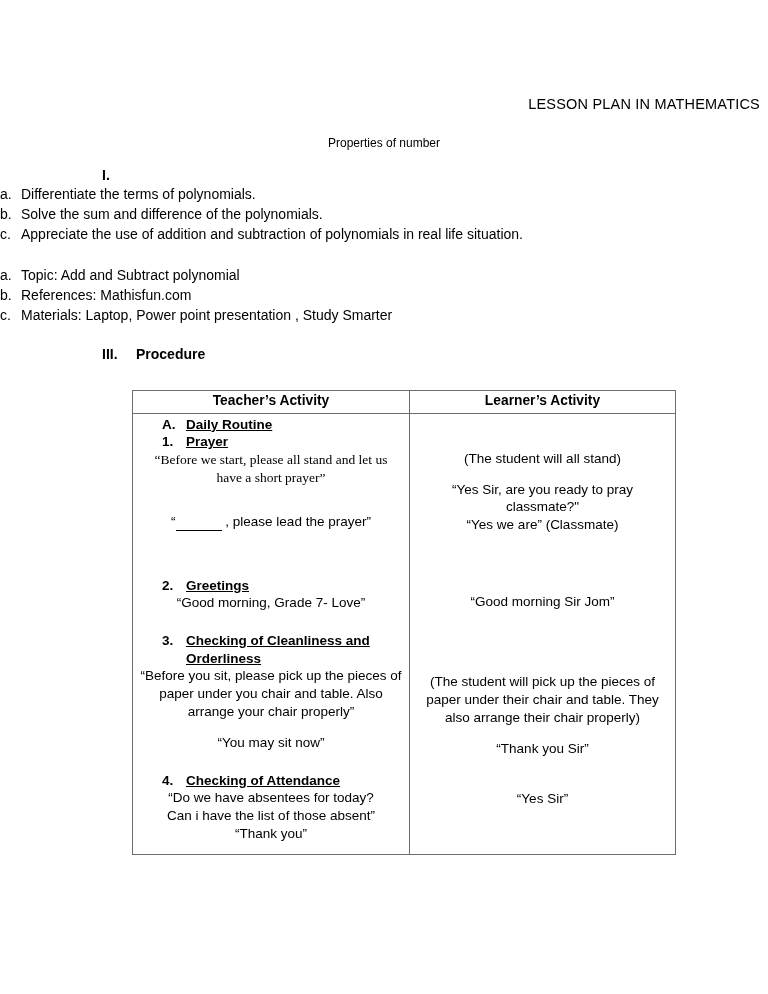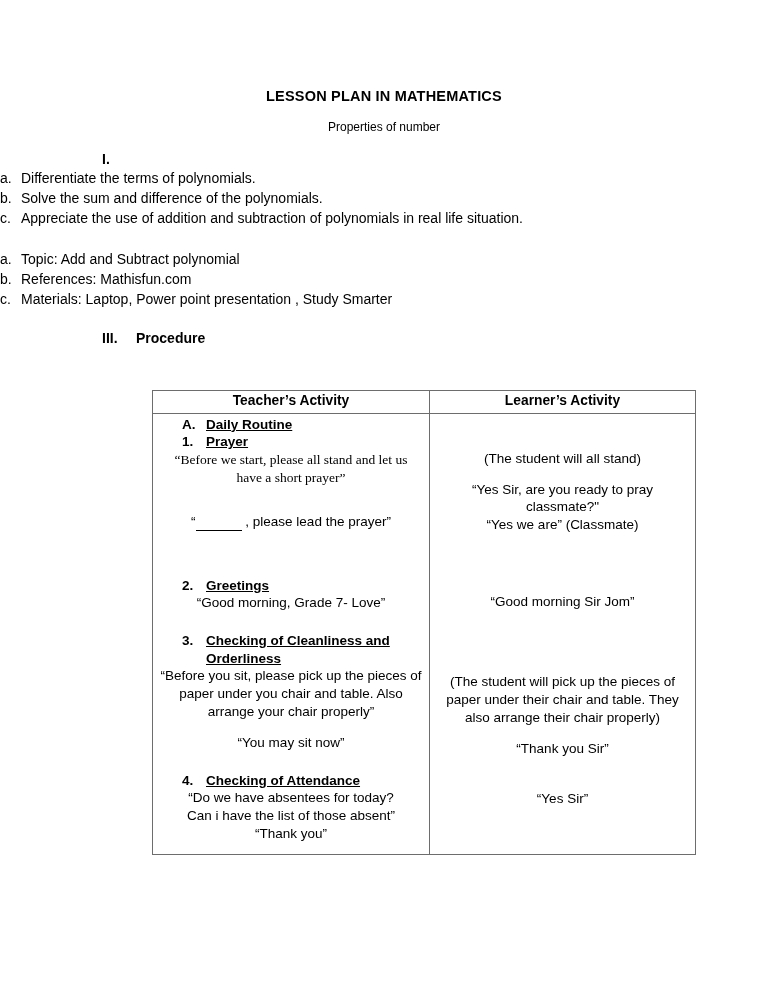--- a/index.html
+++ b/index.html
@@ -20,25 +20,25 @@
     width: 768px;
     height: 994px;
     background: #ffffff;
     box-sizing: border-box;
     padding: 0;
     overflow: hidden;
   }
 
   
   .doc-title {
-    text-align: center;
+    text-align: right;
     font-size: 14.5px;
-    font-weight: bold;
+    font-weight: normal;
     letter-spacing: 0.2px;
-    margin: 0;
+    margin: 8px;
     padding-top: 88px;
     line-height: 1.2;
   }
   .doc-subtitle {
     text-align: center;
     font-size: 12px;
     font-weight: normal;
     margin: 0;
     padding-top: 15px;
     line-height: 1.2;
@@ -98,21 +98,21 @@
     margin-left: 113px;
   }
   .alpha-subject {
     margin-top: 1px;
     margin-left: 108px;
   }
 
   
   .procedure-table {
     position: absolute;
-    left: 152px;
+    left: 132px;
     top: 390px;
     width: 543px;
     border-collapse: collapse;
     table-layout: fixed;
     font-size: 13.5px;
   }
   .procedure-table td,
   .procedure-table th {
     border: 1px solid #6d6d6d;
     vertical-align: top;

